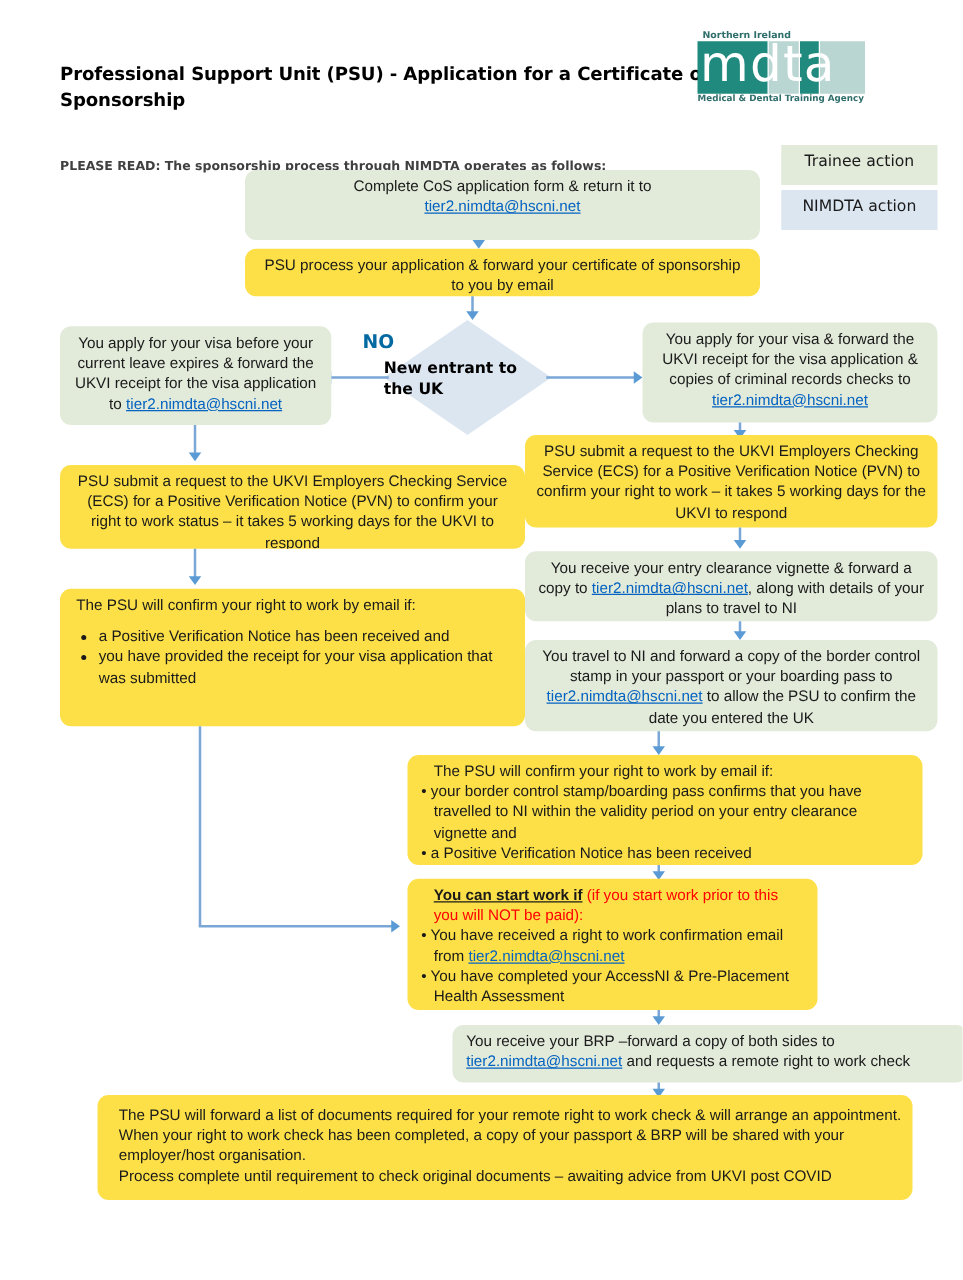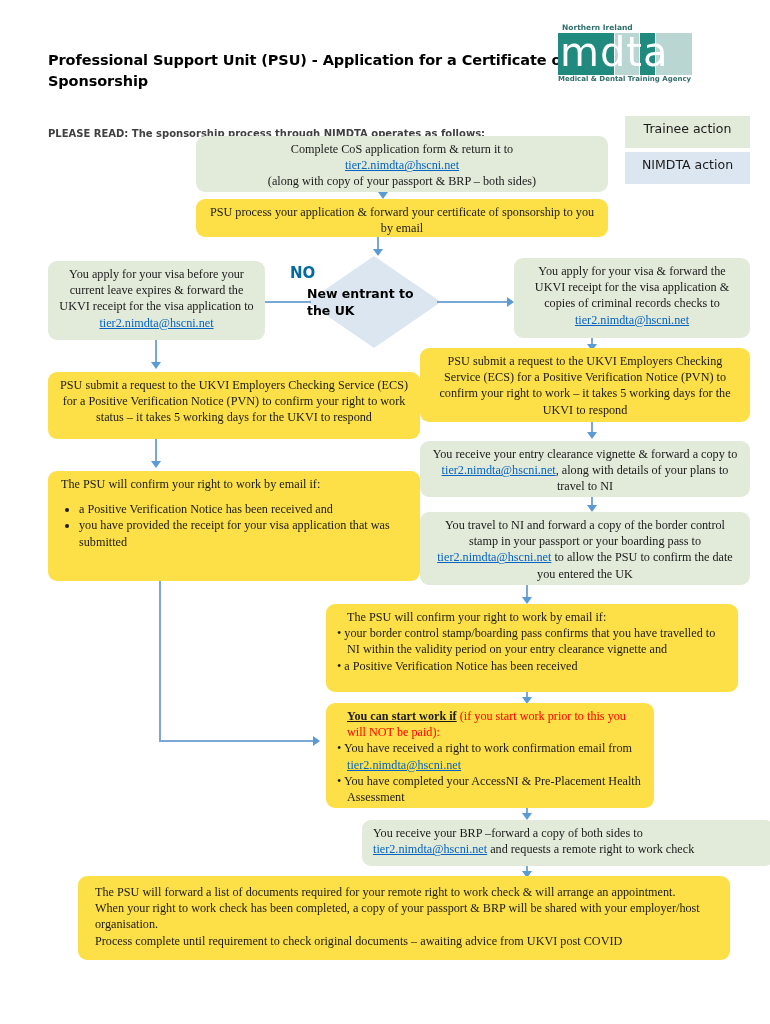--- a/index.html
+++ b/index.html
@@ -119,21 +119,21 @@
     left: 625px; top: 152px; width: 125px; height: 32px;
     background: #dce6f1;
   }
 
   
   .node {
     position: absolute;
     box-sizing: border-box;
     border-radius: 9px;
     overflow: hidden;
-    font-family: Liberation Serif, serif;
+    font-family: Liberation Sans, sans-serif;
     font-size: 12.2px;
     line-height: 1.33;
     color: #1a1a1a;
     padding: 5px 9px 3px 9px;
   }
   .node.green { background: #e2eada; }
   .node.blue  { background: #fde047; }
   .node.center { text-align: center; }
   .node.left   { text-align: left; }
 
@@ -249,21 +249,20 @@
   </div>
   <div class="logo-bottom">Medical &amp; Dental Training Agency</div>
 </div>
 
 <div class="legend-box" id="legend-trainee">Trainee action</div>
 <div class="legend-box" id="legend-nimdta">NIMDTA action</div>
 
 <div class="node green center" style="left:196px; top:136px; width:412px; height:56px;">
   <span>Complete CoS application form &amp; return it to</span><br>
   <a class="link" href="#">tier2.nimdta@hscni.net</a><br>
-  <span>(along with copy of your passport &amp; BRP – both sides)</span>
 </div>
 
 <div class="arrowhead down" style="left:378px; top:192px;"></div>
 
 <div class="node blue center" style="left:196px; top:199px; width:412px; height:38px;">
   <span>PSU process your application &amp; forward your certificate of sponsorship to you by email</span>
 </div>
 
 <div class="conn v" style="left:377px; top:237px; height:14px;"></div>
 <div class="arrowhead down" style="left:373px; top:249px;"></div>

